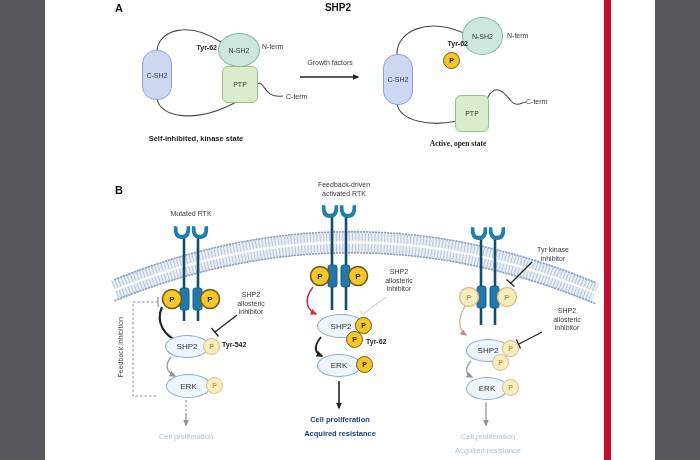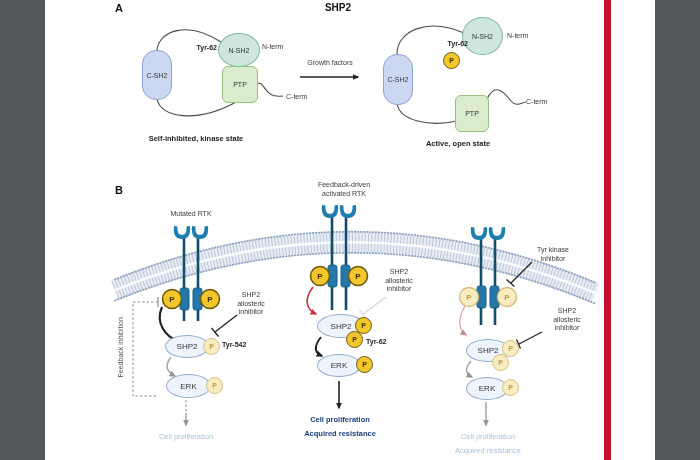--- a/index.html
+++ b/index.html
@@ -164,21 +164,21 @@
       </div>
     <div class="ptpbox" style="left:410px;top:95px;width:32px;height:35px;">
         <span>PTP</span>
       </div>
     <div class="abs lbl-b" style="left:391px;top:39px;width:32px;text-align:right;font-size:7px;">Tyr-62</div>
     <div class="p-badge p-bright" style="left:398px;top:52px;">
         <span>P</span>
       </div>
     <div class="abs lbl" style="left:462px;top:32px;">N-term</div>
     <div class="abs lbl" style="left:481px;top:98px;">C-term</div>
-    <div class="abs lbl-b ctr" style="left:338px;top:139px;width:150px;">Active, open state</div>
+    <div class="abs lbl-b ctr" style="left:338px;top:139px;width:150px;font-family:Liberation Serif, serif;">Active, open state</div>
 
     <div class="abs panel-letter" style="left:70px;top:184px;">B</div>
 
     <div class="abs lbl ctr" style="left:101px;top:210px;width:90px;">Mutated RTK</div>
     <div class="abs lbl ctr rot" style="left:28px;top:343px;width:96px;color:#4a4a4a;">Feedback inhibition</div>
     <div class="abs lbl ctr prewrap" style="left:176px;top:291px;width:60px;">SHP2
 allosteric
 inhibitor</div>
     <div class="oval" style="left:120px;top:335px;width:42px;height:21px;">
         <span>SHP2</span>

